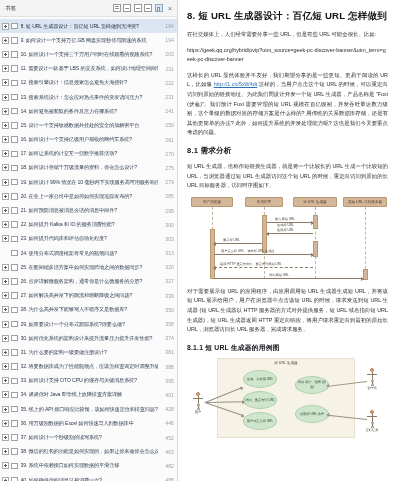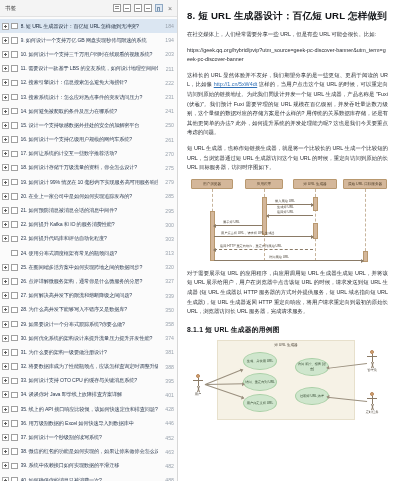--- a/index.html
+++ b/index.html
@@ -452,20 +452,21 @@
     <p class="para">在社交媒体上，人们经常需要分享一些 URL，但是有些 URL 可能会很长。比如:</p>
 
     <p class="para url-plain">https://geek.qq.org/hybrid/pvip?utm_source=geek-pc-discover-banner&amp;utm_term=geek-pc-discover-banner</p>
 
     <p class="para">
       <span>这样长的 URL 显然体验并不友好，我们期望分享的是一些更短、更易于阅读的 URL，比如像</span>
       <a class="link" href="#">http://1.cn/5xW4dt</a>
       <span>这样的，当用户点击这个短 URL 的时候，可以重定向访问到原始的链接地址。为此我们同设计开发一个短 URL 生成器，产品名称是 "Fuxi(伏羲)"。我们预计 Fuxi 需要管理的短 URL 规模在百亿级别，并发吞吐量达数万级别，这个量级的数据对应的存储方案是什么样的? 用传统的关系数据库存储，还是有其他更简单的办法? 此外，如何提升系统的并发处理能力呢? 这也是我们今天要重点考虑的问题。</span>
     </p>
 
+    <h2 class="sec">8.1 需求分析</h2>
 
     <p class="para">短 URL 生成器，也称作短链接生成器，就是将一个比较长的 URL 生成一个比较短的 URL，当浏览器通过短 URL 生成器访问这个短 URL 的时候，重定向访问到原始的长 URL 目标服务器，访问时序图如下。</p>
 
     <div class="seq">
       <div class="actor" style="left:4px;  width:42px;">用户浏览器</div>
       <div class="actor" style="left:58px; width:38px;">应用程序</div>
       <div class="actor" style="left:106px;width:44px;">短 URL 生成器</div>
       <div class="actor" style="left:156px;width:44px;">原始 URL 目标服务器</div>
 
       <div class="lifeline" style="left:25px;"></div>

